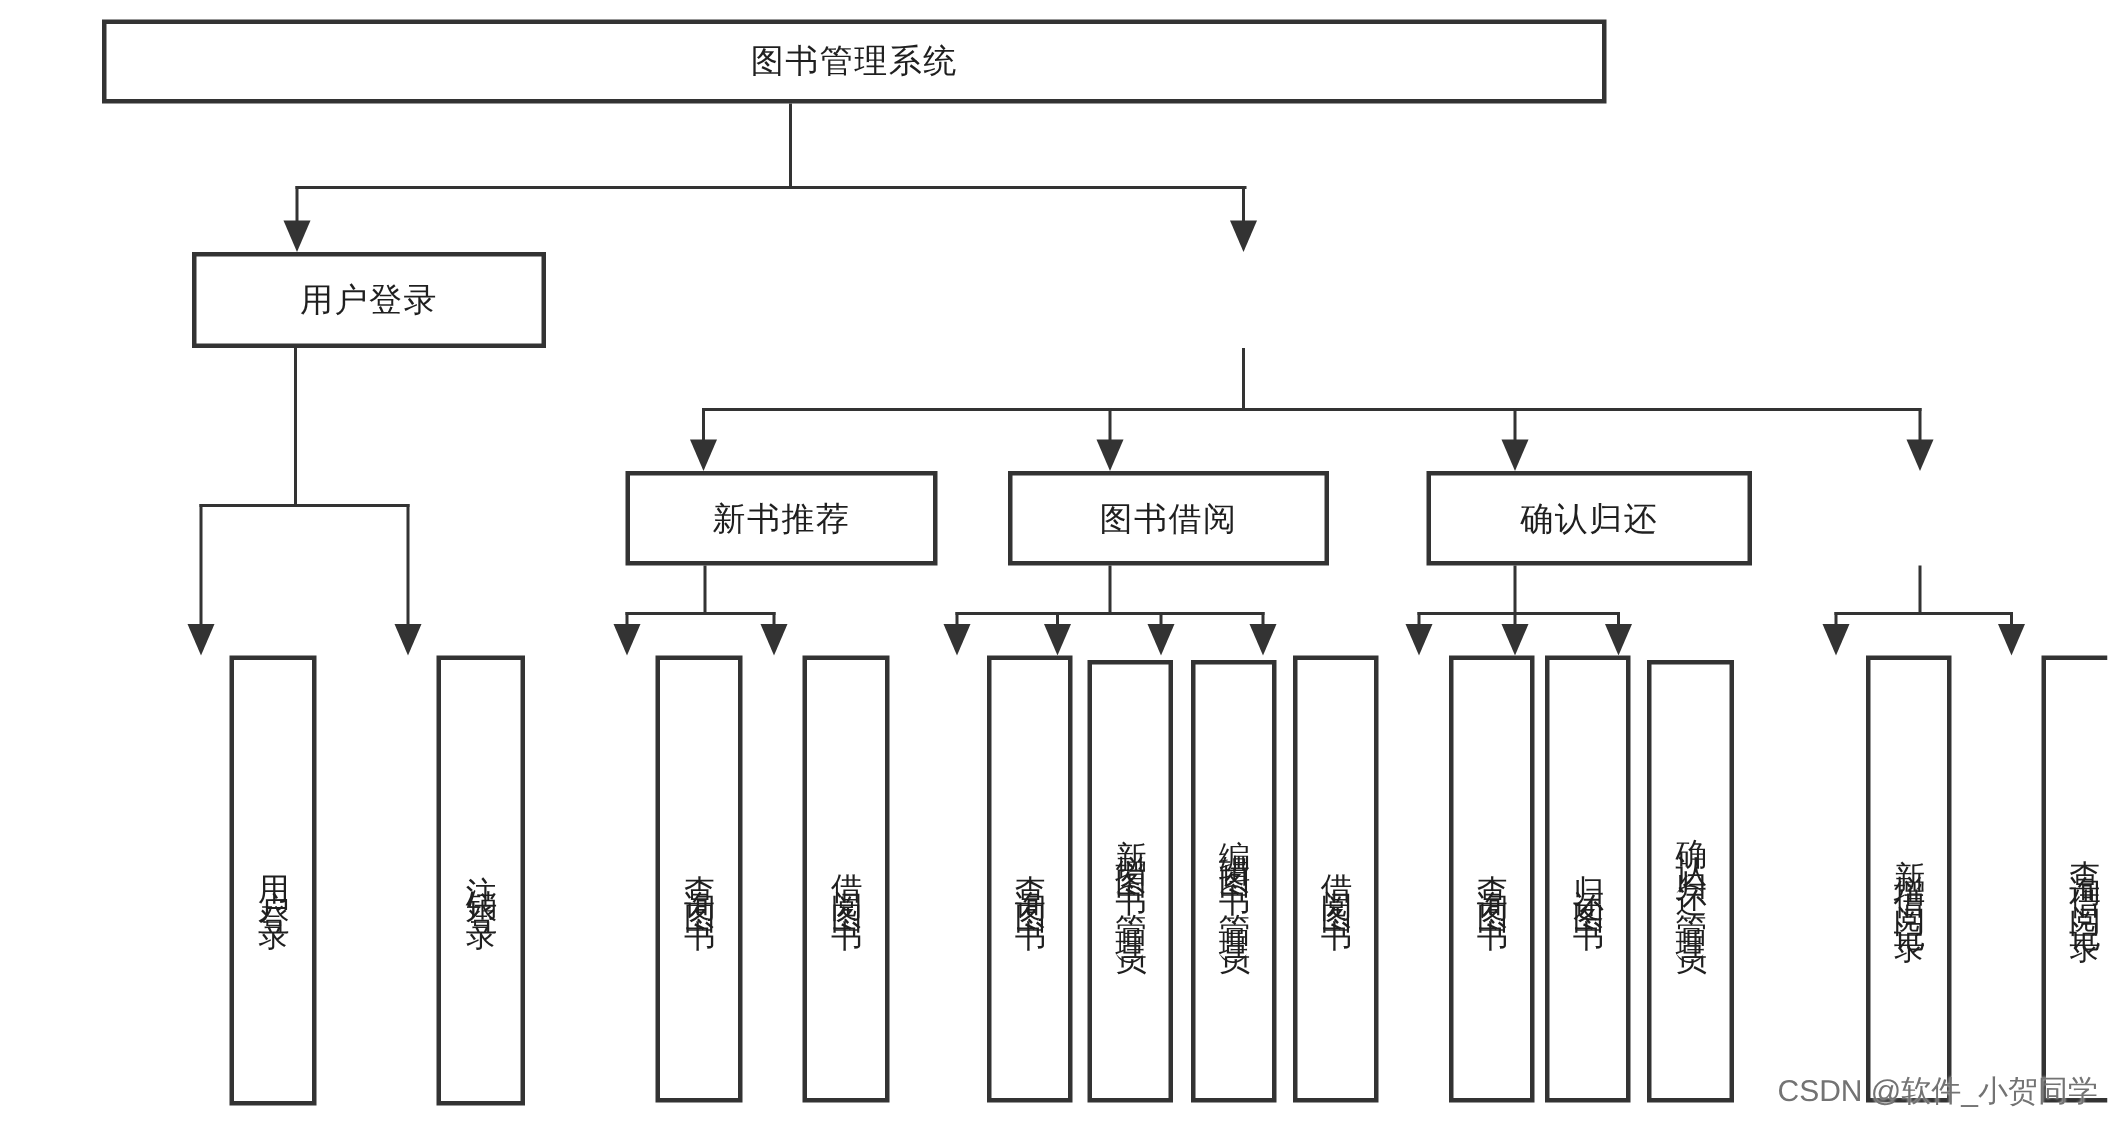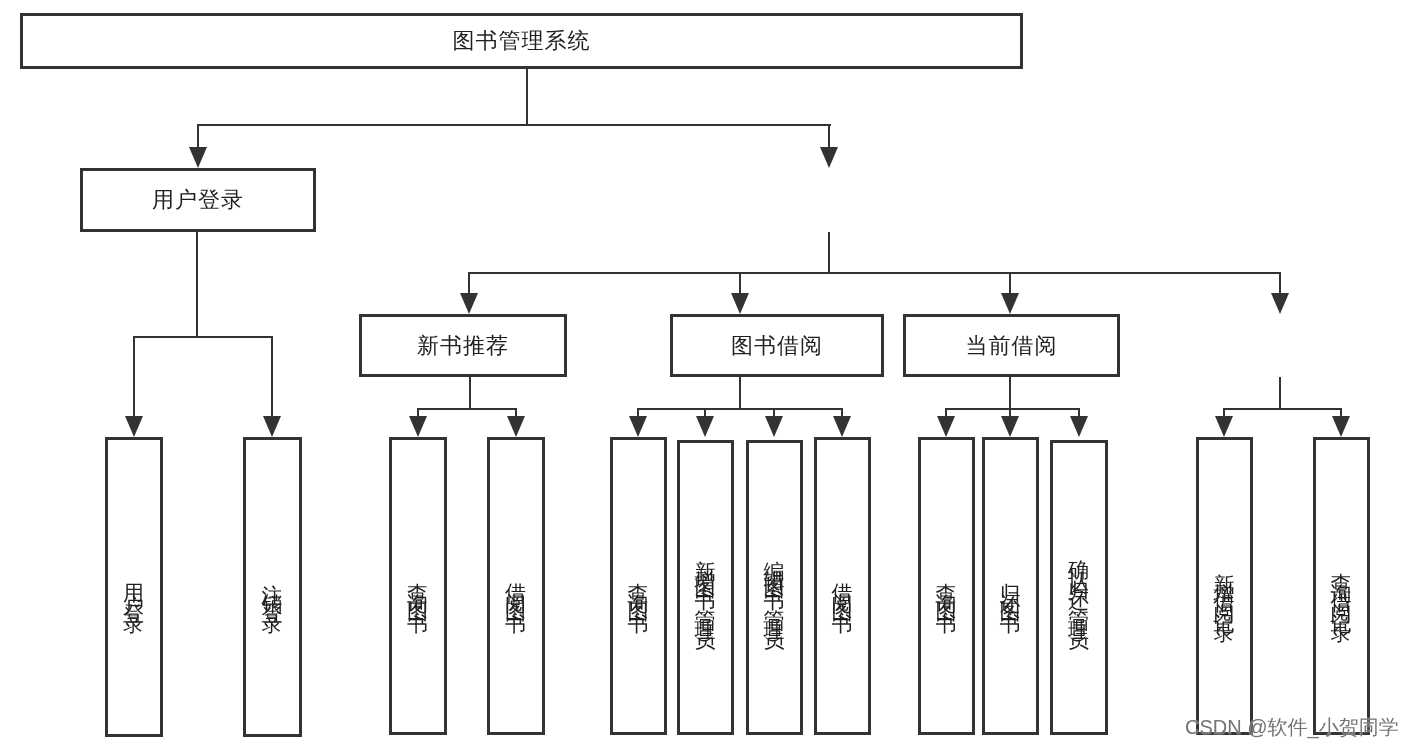--- a/index.html
+++ b/index.html
@@ -12,20 +12,21 @@
   }
   .node{
     position:absolute;
     box-sizing:border-box;
     border:3px solid #333333;
     background:#ffffff;
     display:flex;
     align-items:center;
     justify-content:center;
     color:#1f1f1f;
+    margin-left:48px;
   }
   .hlabel{
     font-size:22px;
     letter-spacing:1px;
     white-space:nowrap;
   }
   .vtext{
     writing-mode:vertical-rl;
     text-orientation:mixed;
     font-size:21px;
@@ -83,28 +84,28 @@
   <div class="line h" style="left:468px;top:272px;width:813px;"></div>
   <div class="line v" style="left:468px;top:272px;height:25px;"></div>
   <div class="line v" style="left:739px;top:272px;height:25px;"></div>
   <div class="line v" style="left:1009px;top:272px;height:25px;"></div>
   <div class="line v" style="left:1279px;top:272px;height:25px;"></div>
   <div class="arrow" style="left:460px;top:293px;"></div>
   <div class="arrow" style="left:731px;top:293px;"></div>
   <div class="arrow" style="left:1001px;top:293px;"></div>
   <div class="arrow" style="left:1271px;top:293px;"></div>
 
-  <div class="node" style="left:359px;top:314px;width:208px;height:63px;">
+  <div class="node" style="left:369px;top:314px;width:208px;height:63px;">
     <span class="hlabel">新书推荐</span>
   </div>
-  <div class="node" style="left:670px;top:314px;width:214px;height:63px;">
+  <div class="node" style="left:624px;top:314px;width:214px;height:63px;">
     <span class="hlabel">图书借阅</span>
   </div>
   <div class="node" style="left:903px;top:314px;width:217px;height:63px;">
-    <span class="hlabel">当前借阅</span>
+    <span class="hlabel">确认归还</span>
   </div>
 
   <div class="line v" style="left:469px;top:377px;height:33px;"></div>
   <div class="line h" style="left:417px;top:408px;width:100px;"></div>
   <div class="line v" style="left:417px;top:408px;height:12px;"></div>
   <div class="line v" style="left:515px;top:408px;height:12px;"></div>
   <div class="arrow" style="left:409px;top:416px;"></div>
   <div class="arrow" style="left:507px;top:416px;"></div>
 
   <div class="line v" style="left:739px;top:377px;height:33px;"></div>

